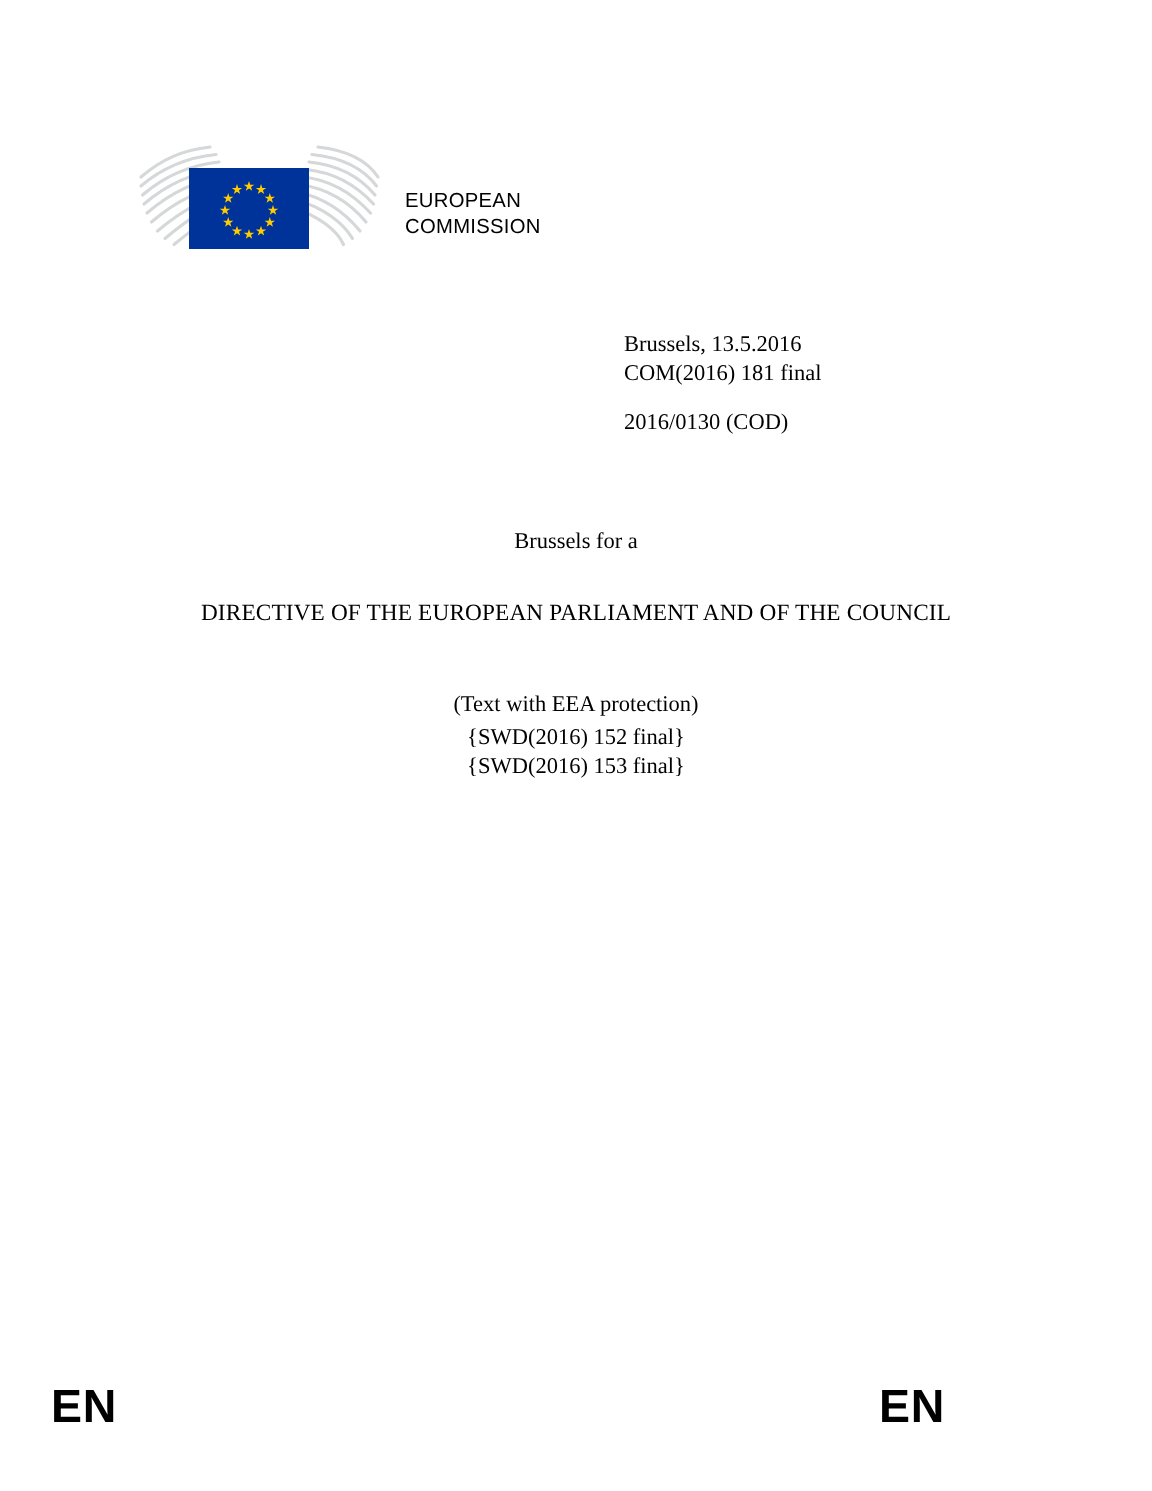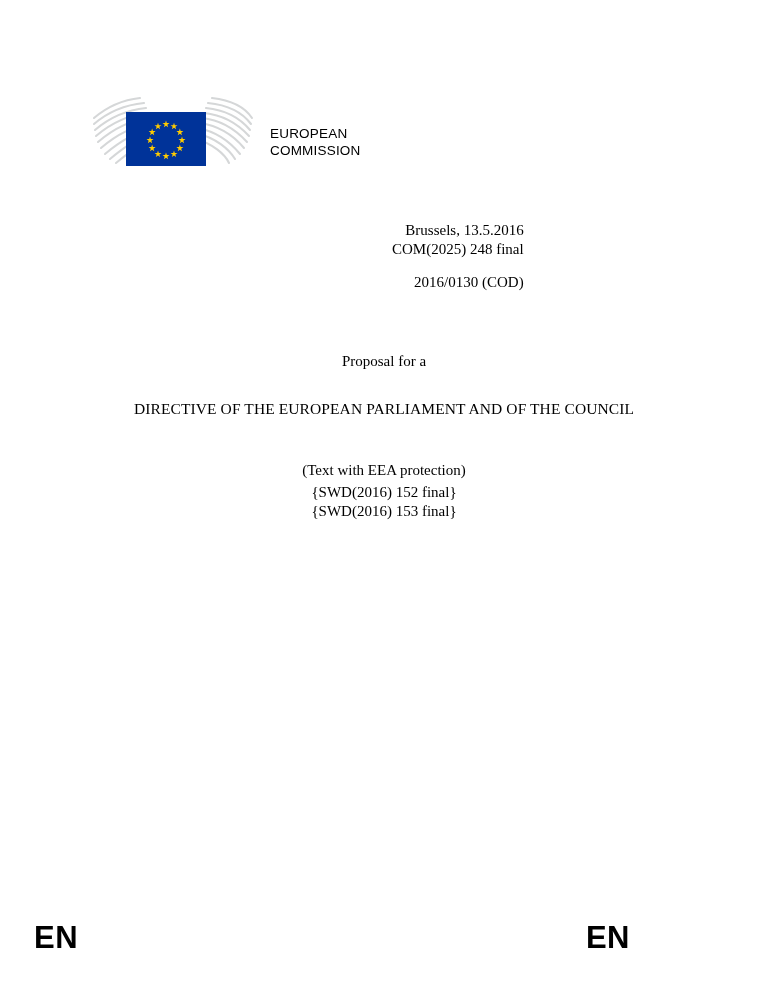--- a/index.html
+++ b/index.html
@@ -64,25 +64,24 @@
     font-size: 13.5px;
     line-height: 1.25;
     letter-spacing: 0.2px;
     color: #000000;
   }
   .inst-name div { white-space: nowrap; }
 
   
   .ref-block {
     position: absolute;
-    left: 392px;
+    left: 416px;
     top: 221px;
     font-size: 15px;
     line-height: 1.28;
-    text-align: right;
   }
   .ref-block .gap { height: 14px; }
 
   
   .title-block {
     position: absolute;
     left: 78px;
     top: 352px;
     width: 612px;
     text-align: center;
@@ -179,27 +178,27 @@
       </div>
     </div>
     <div class="inst-name">
       <div>EUROPEAN</div>
       <div>COMMISSION</div>
     </div>
   </div>
 
   <div class="ref-block">
     <div>Brussels, 13.5.2016</div>
-    <div>COM(2025) 248 final</div>
+    <div>COM(2016) 181 final</div>
     <div class="gap"></div>
     <div>2016/0130 (COD)</div>
   </div>
 
   <div class="title-block">
-    <div class="proposal-for">Proposal for a</div>
+    <div class="proposal-for">Brussels for a</div>
     <div class="directive-title">DIRECTIVE OF THE EUROPEAN PARLIAMENT AND OF THE COUNCIL</div>
     <div class="eea-relevance">(Text with EEA protection)</div>
     <div class="swd-list">
       <div>{SWD(2016) 152 final}</div>
       <div>{SWD(2016) 153 final}</div>
     </div>
   </div>
 
   <div class="footer-en left">EN</div>
   <div class="footer-en right">EN</div>

